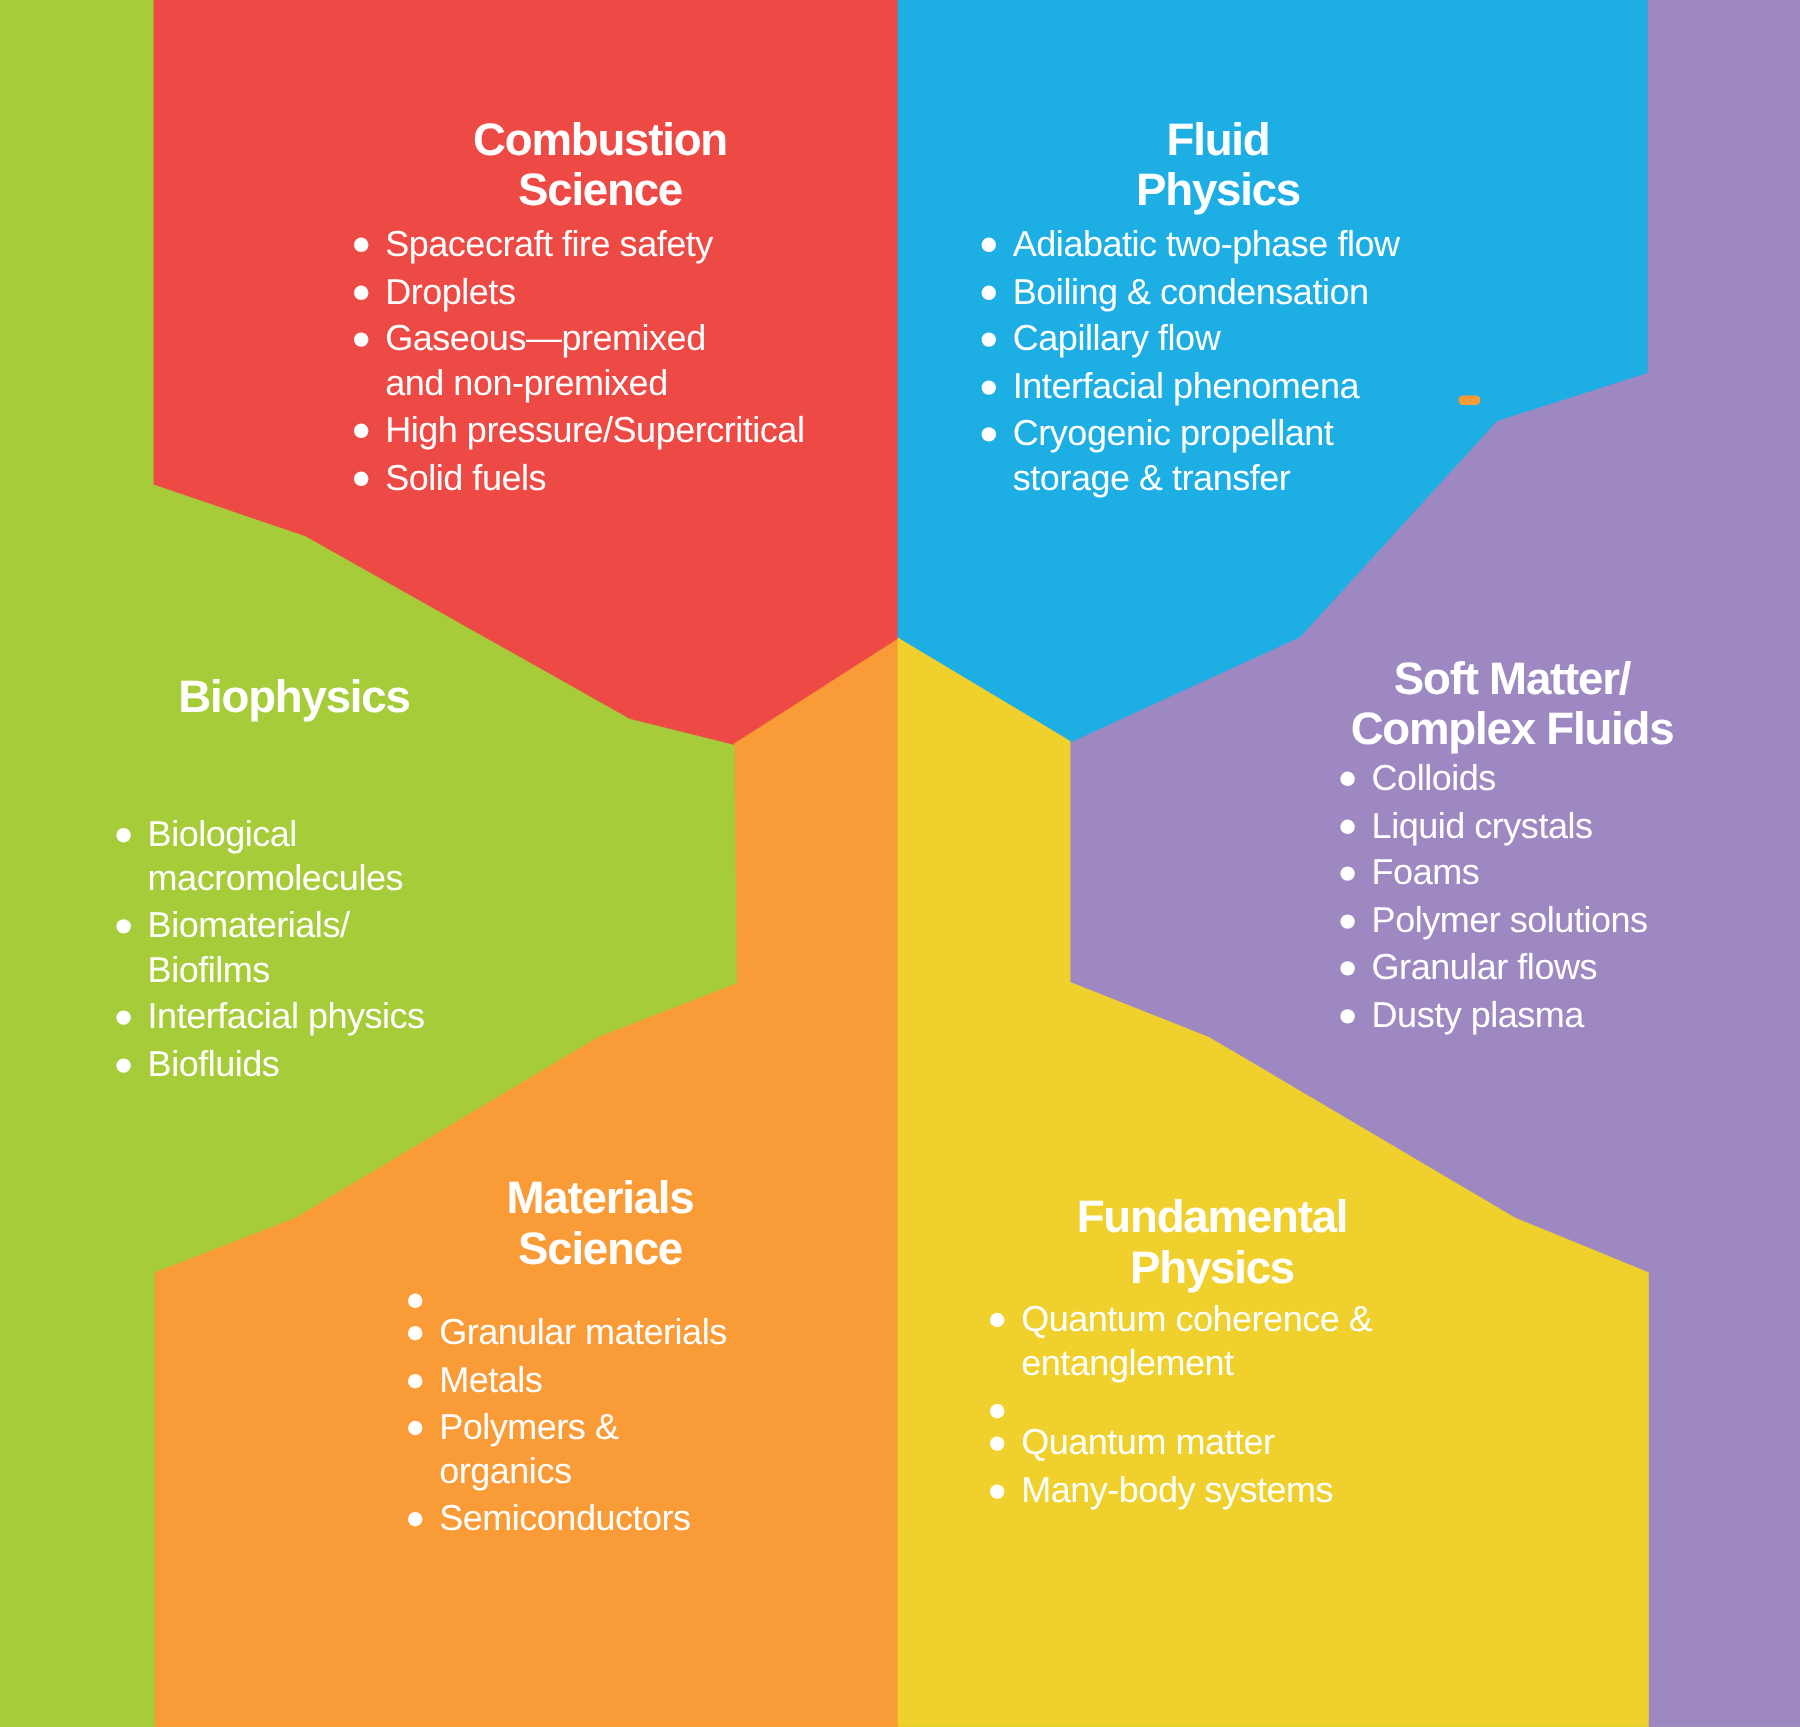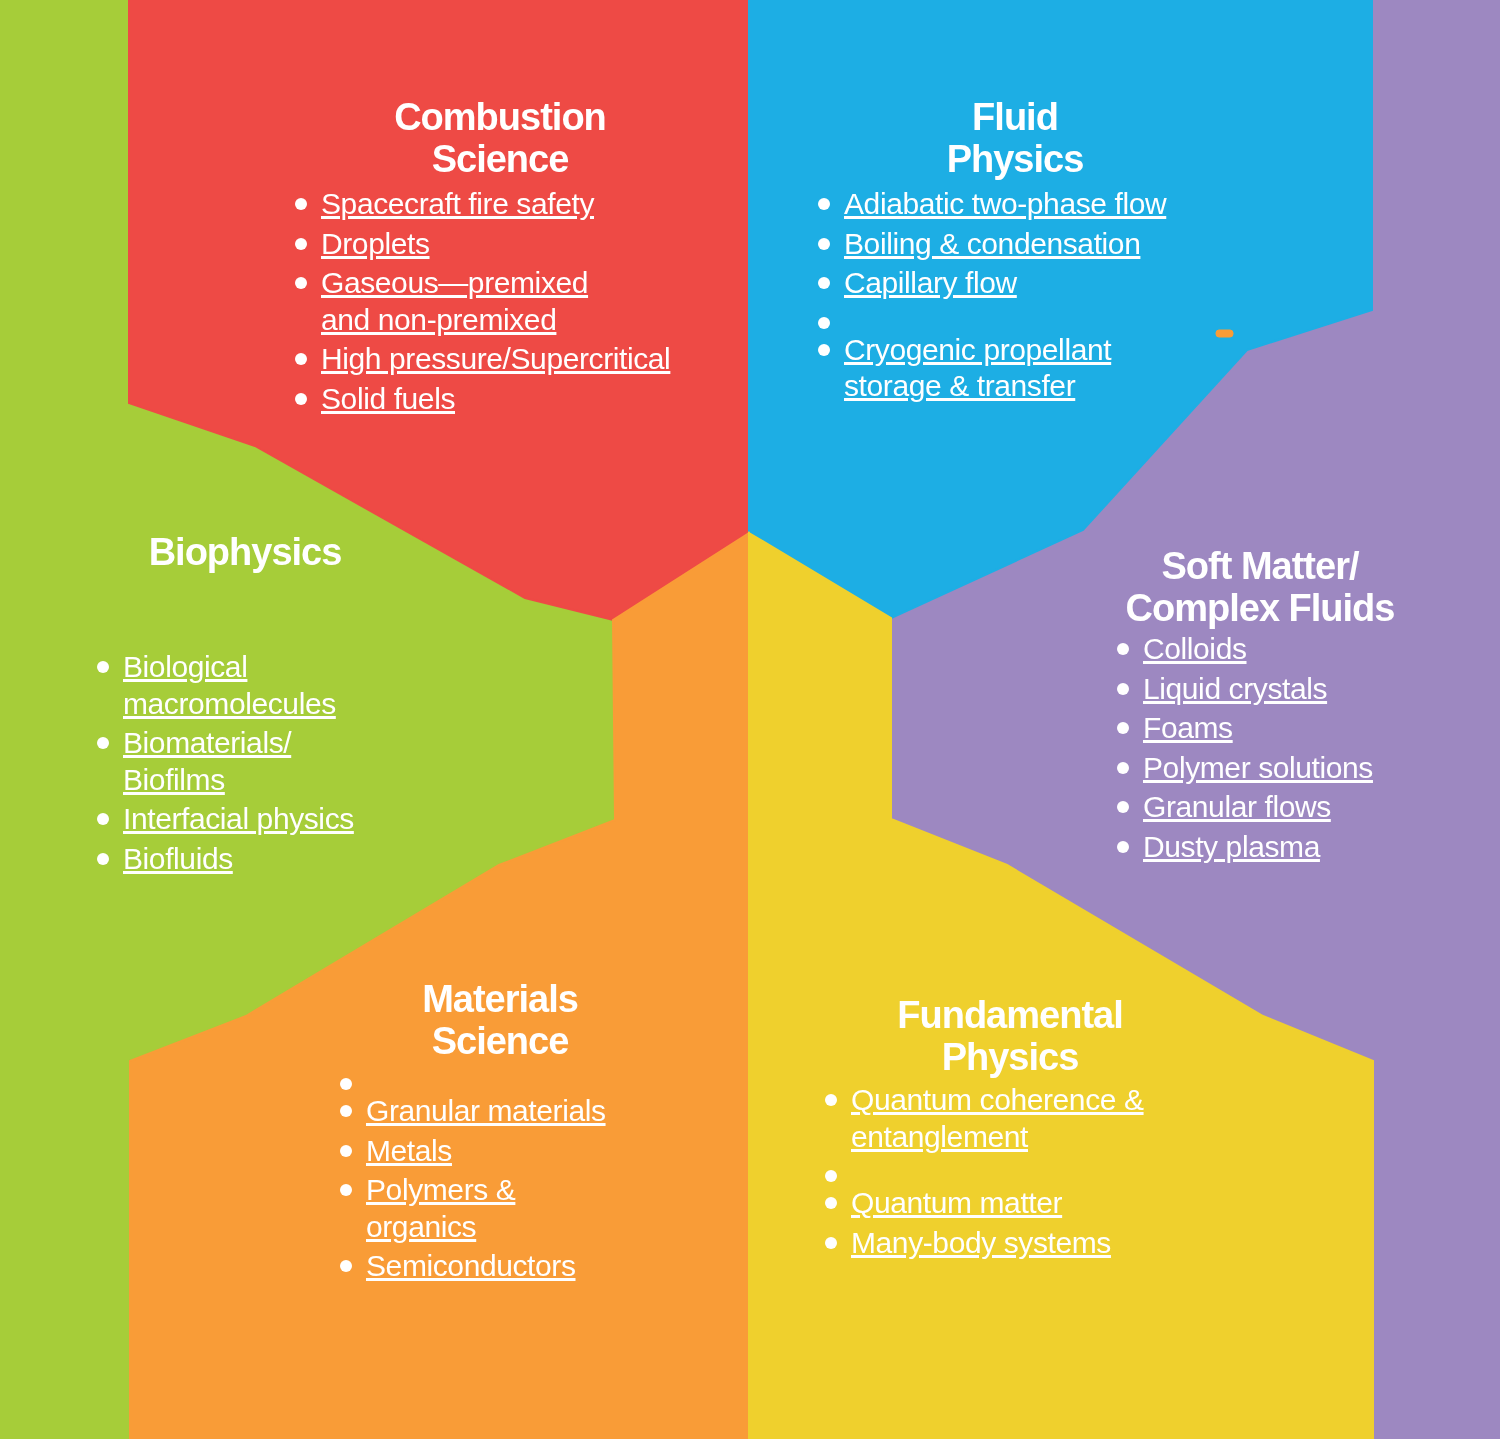--- a/index.html
+++ b/index.html
@@ -5,29 +5,29 @@
   html,body{margin:0;padding:0;}
   body{width:1500px;height:1439px;overflow:hidden;background:#A6CD39;
        font-family:"Liberation Sans","DejaVu Sans",sans-serif;}
   .canvas{position:relative;width:1500px;height:1371px;border-radius:31px;}
   .canvas svg{position:absolute;left:0;top:0;width:1500px;height:1439px;display:block;}
   .block{position:absolute;color:#fff;}
   .title{margin:0;font-size:38px;line-height:42px;font-weight:700;letter-spacing:-1px;text-align:center;}
   .tl{display:block;}
   .tl:empty{display:none;}
   .bullets{margin-top:6px;}
-  .bullet{display:flex;align-items:flex-start;margin-bottom:3px;text-decoration:underline;}
+  .bullet{display:flex;align-items:flex-start;margin-bottom:3px;}
   .dot{flex:none;width:12px;height:12px;border-radius:50%;background:#fff;margin:12px 14px 0 0;}
   .btxt{font-size:30px;line-height:1.22;letter-spacing:-0.4px;white-space:nowrap;font-weight:400;}
   
   .sec-combustion{left:270px;top:96px;width:460px;}
   .sec-combustion .bullets{padding-left:25px;}
   .sec-fluid{left:790px;top:96px;width:450px;}
   .sec-fluid .bullets{padding-left:28px;}
-  .sec-biophysics{left:60px;top:531px;width:370px;}
+  .sec-biophysics{left:60px;top:560px;width:370px;}
   .sec-biophysics .bullets{padding-left:37px;margin-top:76px;}
   .sec-softmatter{left:1065px;top:545px;width:390px;}
   .sec-softmatter .bullets{padding-left:52px;margin-top:2px;}
   .sec-materials{left:285px;top:978px;width:430px;}
   .sec-materials .bullets{padding-left:55px;margin-top:4px;}
   .sec-fundamental{left:790px;top:994px;width:440px;}
   .sec-fundamental .bullets{padding-left:35px;margin-top:4px;}
 </style>
 </head>
 <body>
@@ -86,20 +86,21 @@
         <div class="bullet">
           <span class="dot"></span>
           <div class="btxt">Boiling &amp; condensation</div>
         </div>
         <div class="bullet">
           <span class="dot"></span>
           <div class="btxt">Capillary flow</div>
         </div>
         <div class="bullet">
           <span class="dot"></span>
+          <div class="btxt">Interfacial phenomena</div>
         </div>
         <div class="bullet">
           <span class="dot"></span>
           <div class="btxt">Cryogenic propellant<br>storage &amp; transfer</div>
         </div>
       </div>
   </section>
 
   <section class="block sec-biophysics">
     <h2 class="title">

